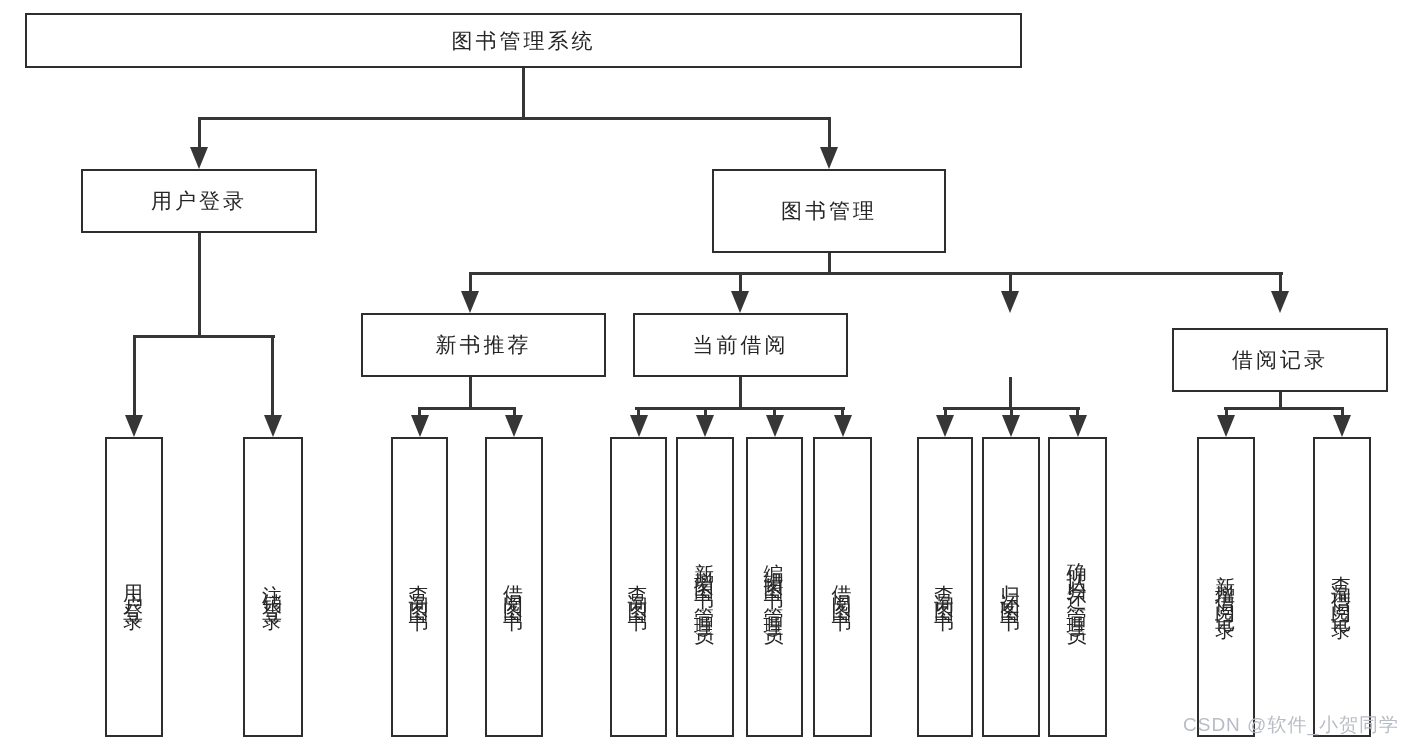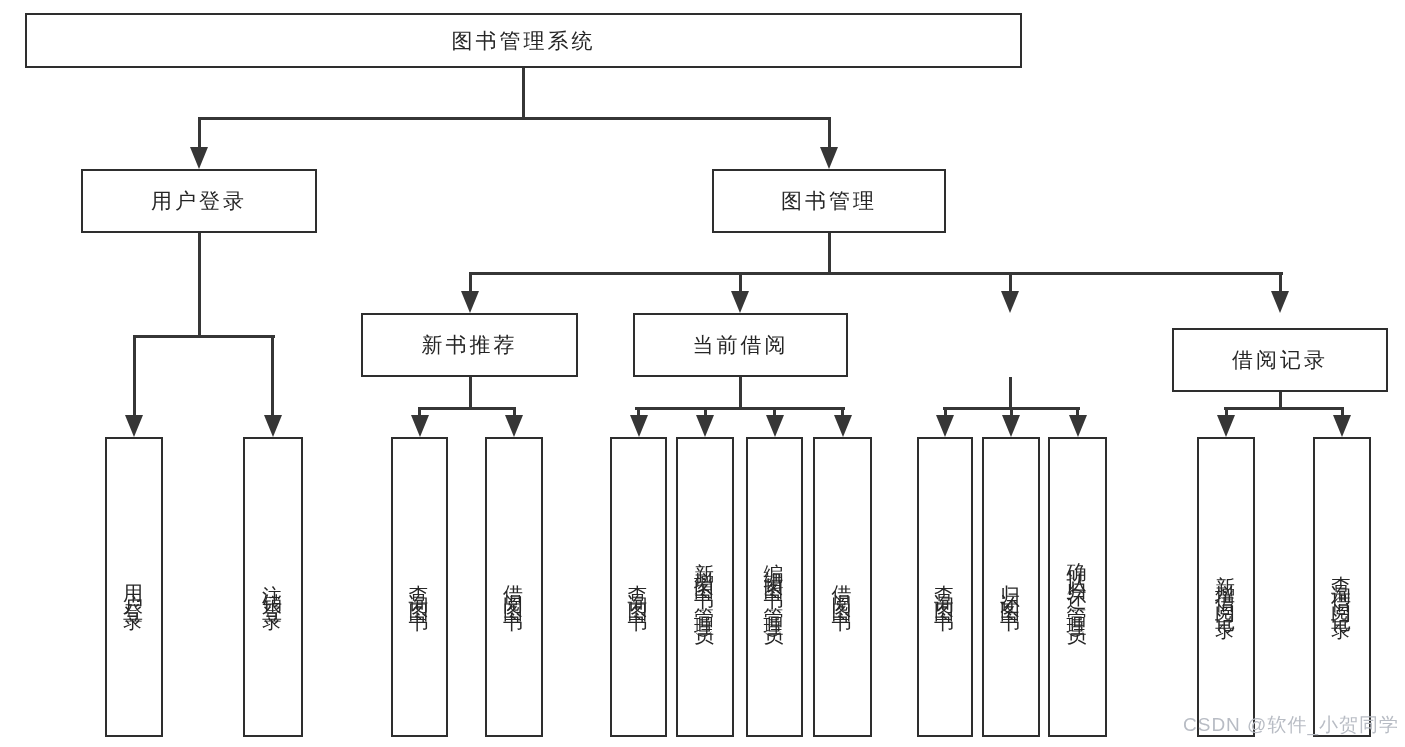--- a/index.html
+++ b/index.html
@@ -50,25 +50,25 @@
 <div class="stage">
 
   <div class="hbox" style="left:25px;top:13px;width:997px;height:55px;">
     <span>图书管理系统</span>
   </div>
 
   <div class="hbox" style="left:81px;top:169px;width:236px;height:64px;">
     <span>用户登录</span>
   </div>
 
-  <div class="hbox" style="left:712px;top:169px;width:234px;height:64px;">
+  <div class="hbox" style="left:712px;top:169px;width:234px;height:84px;">
     <span>图书管理</span>
   </div>
 
-  <div class="hbox" style="left:361px;top:313px;width:217px;height:64px;">
+  <div class="hbox" style="left:361px;top:313px;width:245px;height:64px;">
     <span>新书推荐</span>
   </div>
 
   <div class="hbox" style="left:633px;top:313px;width:215px;height:64px;">
     <span>当前借阅</span>
   </div>
 
 
   <div class="hbox" style="left:1172px;top:328px;width:216px;height:64px;">
     <span>借阅记录</span>

